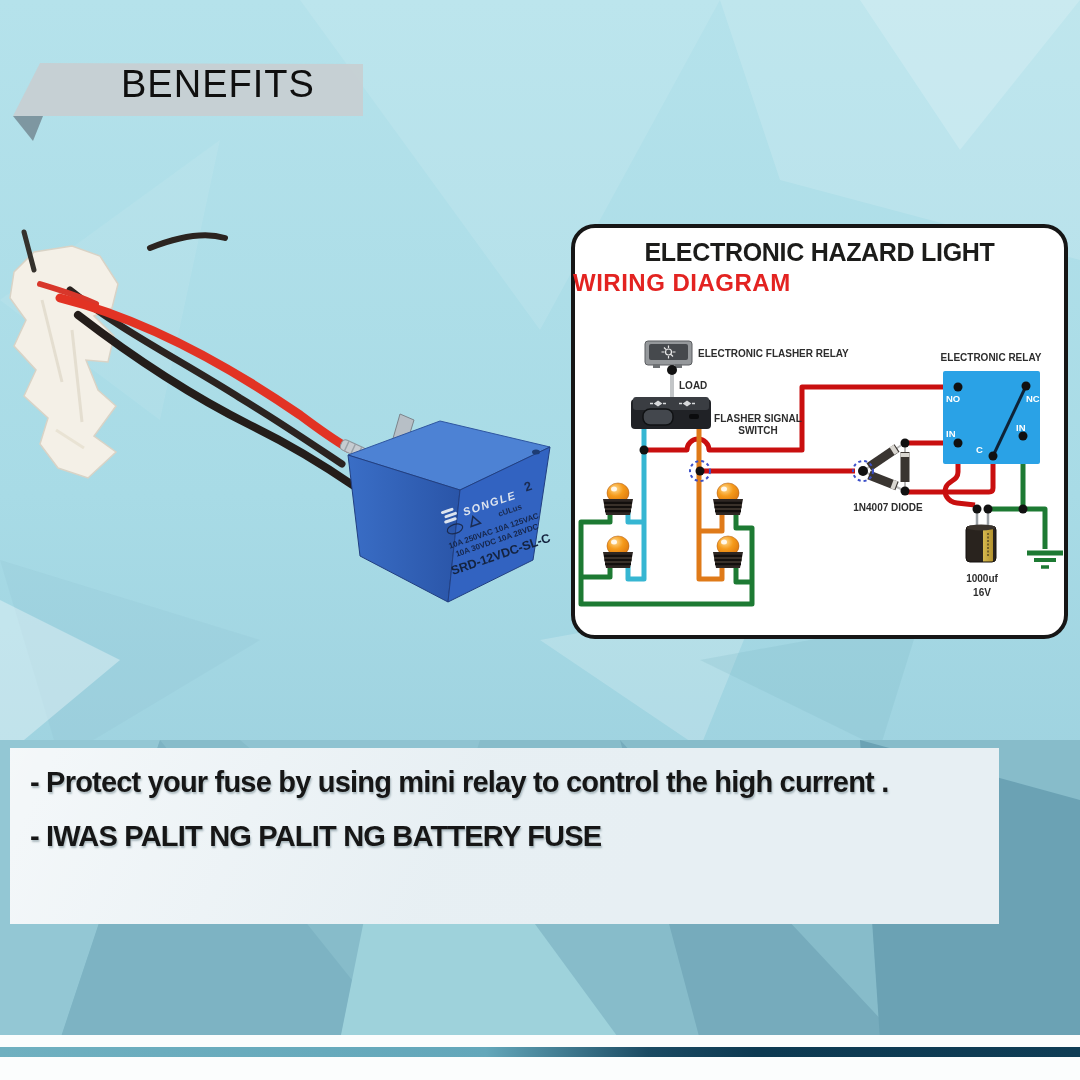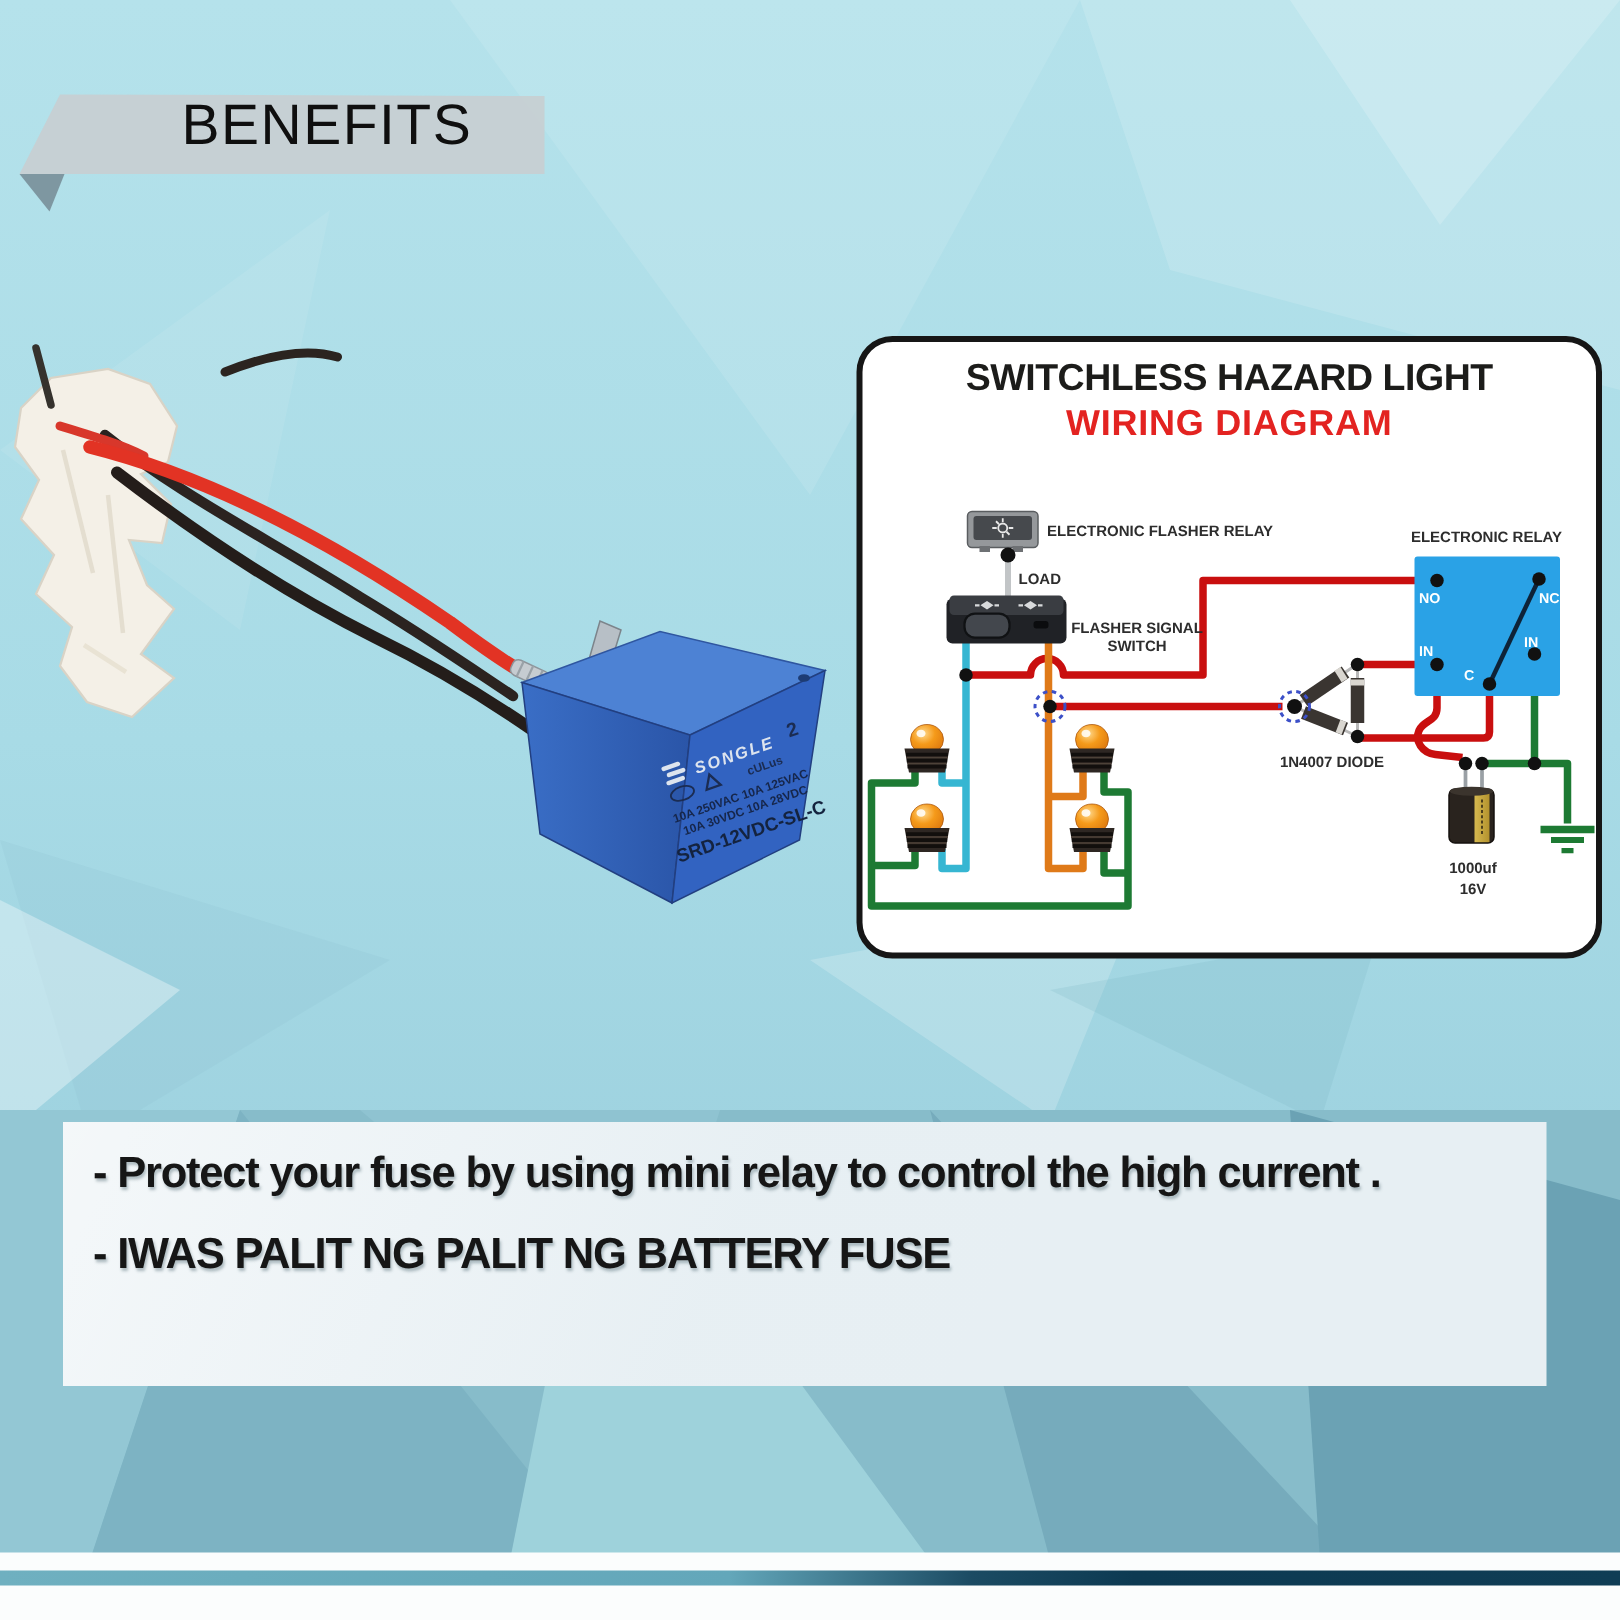--- a/index.html
+++ b/index.html
@@ -5,25 +5,25 @@
   html,body{margin:0;padding:0;width:1080px;height:1080px;overflow:hidden;
     font-family:"Liberation Sans",sans-serif;background:#aee0ea;position:relative;}
   .abs{position:absolute;}
   
   .banner-label{left:121px;top:63px;font-size:38px;font-weight:normal;color:#0f0f0f;
     letter-spacing:1px;}
   
   .card{left:573px;top:226px;width:493px;height:411px;}
   .dg-title{left:573px;top:238px;width:493px;text-align:center;font-size:25px;
     font-weight:bold;color:#1c1c1a;letter-spacing:-0.3px;}
-  .dg-sub{left:573px;top:269px;width:493px;text-align:center;font-size:24px;
+  .dg-sub{left:573px;top:269px;width:493px;text-align:left;font-size:24px;
     font-weight:bold;letter-spacing:0.5px;}
   
   .panel{left:10px;top:748px;width:989px;height:176px;
-    background:linear-gradient(115deg,rgba(255,255,255,0.55),rgba(233,242,246,0.1) 45%,rgba(233,242,246,0) 70%),#e7eff3;margin-left:32px;}
+    background:linear-gradient(115deg,rgba(255,255,255,0.55),rgba(233,242,246,0.1) 45%,rgba(233,242,246,0) 70%),#e7eff3;}
   .panel p{position:absolute;left:20px;margin:0;font-weight:bold;color:#161616;
     font-size:29px;letter-spacing:-0.8px;text-shadow:1px 2px 2px rgba(90,115,125,0.45);}
   .b1{top:18px;} .b2{top:72px;text-align:right;} .b3{top:128px;}
   svg text{font-family:"Liberation Sans",sans-serif;}
   .dlabel{font-weight:bold;fill:#2d2d2d;font-size:10px;}
   .term{font-weight:bold;fill:#ffffff;font-size:9.5px;}
 </style>
 </head>
 <body>
 
@@ -127,21 +127,21 @@
       <ellipse cx="458" cy="517" rx="8" ry="4.5" fill="none" stroke="#1b2c52" stroke-width="1.2"></ellipse>
       <path d="M474,520 l5,-9 5,9 z" fill="none" stroke="#1b2c52" stroke-width="1.5"></path>
       <text x="516" y="520" font-size="8" fill="#1b2c52">cULus</text>
       <text x="494" y="534" font-size="8" fill="#16264a">10A 250VAC 10A 125VAC</text>
       <text x="494" y="544" font-size="8" fill="#16264a">10A 30VDC 10A 28VDC</text>
       <text x="493" y="560" font-size="12.5" fill="#14233f">SRD-12VDC-SL-C</text>
     </g>
   </g>
 </svg>
 
-<div class="abs dg-title">SWITCHLESS HAZARD LIGHT</div>
+<div class="abs dg-title">ELECTRONIC HAZARD LIGHT</div>
 <div class="abs dg-sub" style="color:#e32321;">WIRING DIAGRAM</div>
 
 <svg class="abs card" width="493" height="411" viewBox="573 226 493 411">
   <defs>
     <radialGradient id="domeGrad" cx="0.38" cy="0.3" r="0.8">
       <stop offset="0" stop-color="#ffda8e"></stop>
       <stop offset="0.45" stop-color="#f59a1a"></stop>
       <stop offset="1" stop-color="#d9730d"></stop>
     </radialGradient>
     <linearGradient id="capGold" x1="0" y1="0" x2="1" y2="0">

